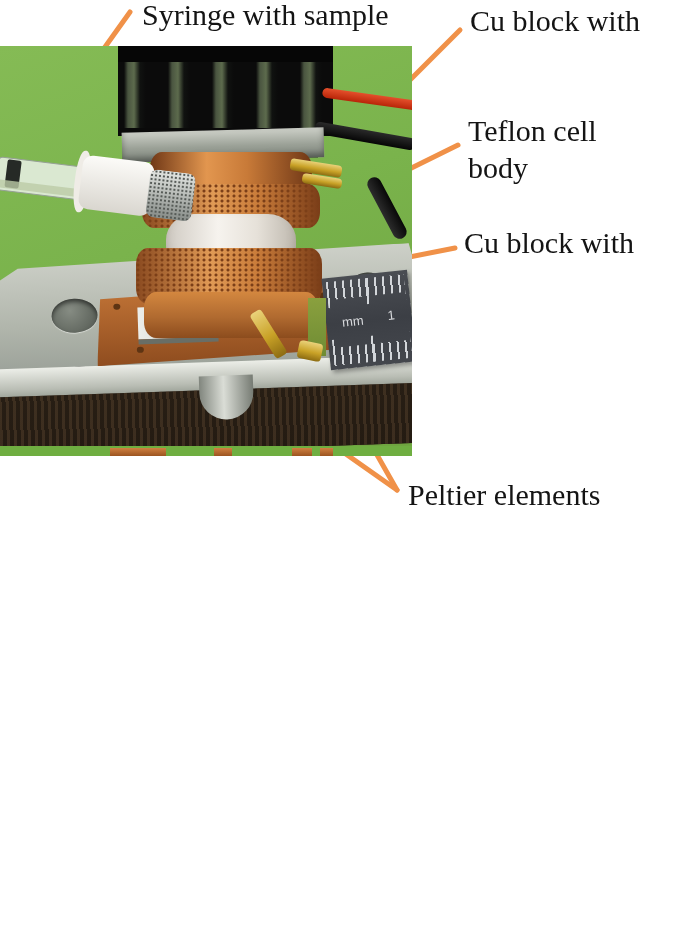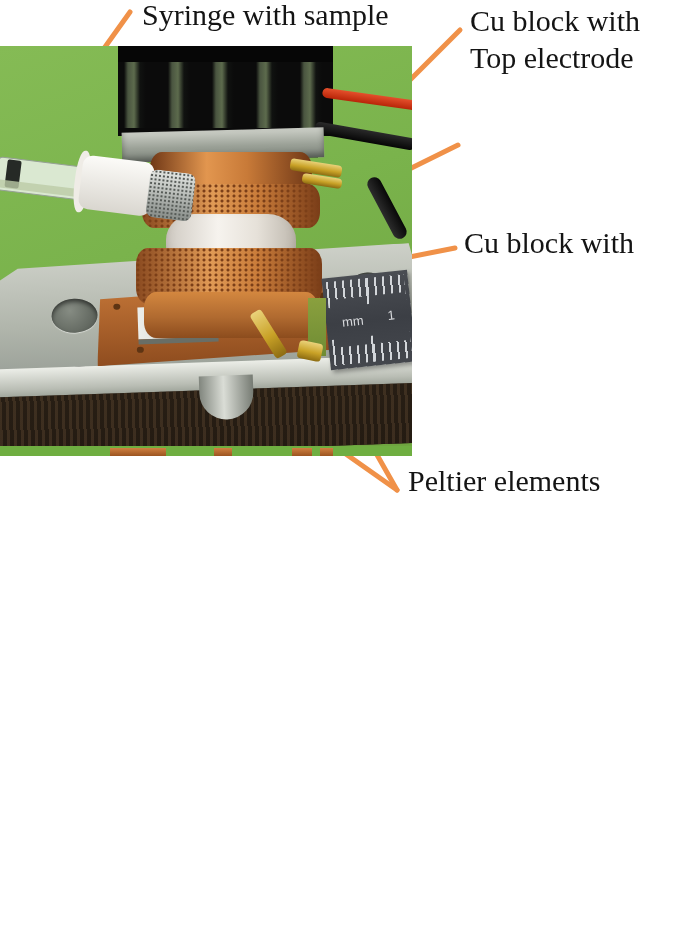--- a/index.html
+++ b/index.html
@@ -153,26 +153,29 @@
       <div class="sytip"></div>
     </div>
   </div>
 
   
   <div class="lbl" style="left:142px;top:-4px;">
     <span>Syringe with sample</span>
   </div>
   <div class="lbl" style="left:470px;top:2px;">
     <span>Cu block with</span>
-    <span>Top electrode</span>
+  </div>
+  <div class="lbl" style="left:468px;top:112px;">
+    <span>Teflon cell</span>
+    <span>body</span>
   </div>
   <div class="lbl" style="left:464px;top:224px;">
     <span>Cu block with</span>
   </div>
-  <div class="lbl" style="left:408px;top:462px;">
+  <div class="lbl" style="left:408px;top:476px;">
     <span>Peltier elements</span>
   </div>
 
   
   <svg class="arrows" width="700" height="943" viewBox="0 0 700 943">
     <defs>
       <marker id="ah" viewBox="0 0 10 10" refX="8.5" refY="5" markerWidth="4.6" markerHeight="4.6" orient="auto">
         <path d="M0,0 L10,5 L0,10 z" fill="#f09148"></path>
       </marker>
     </defs>

